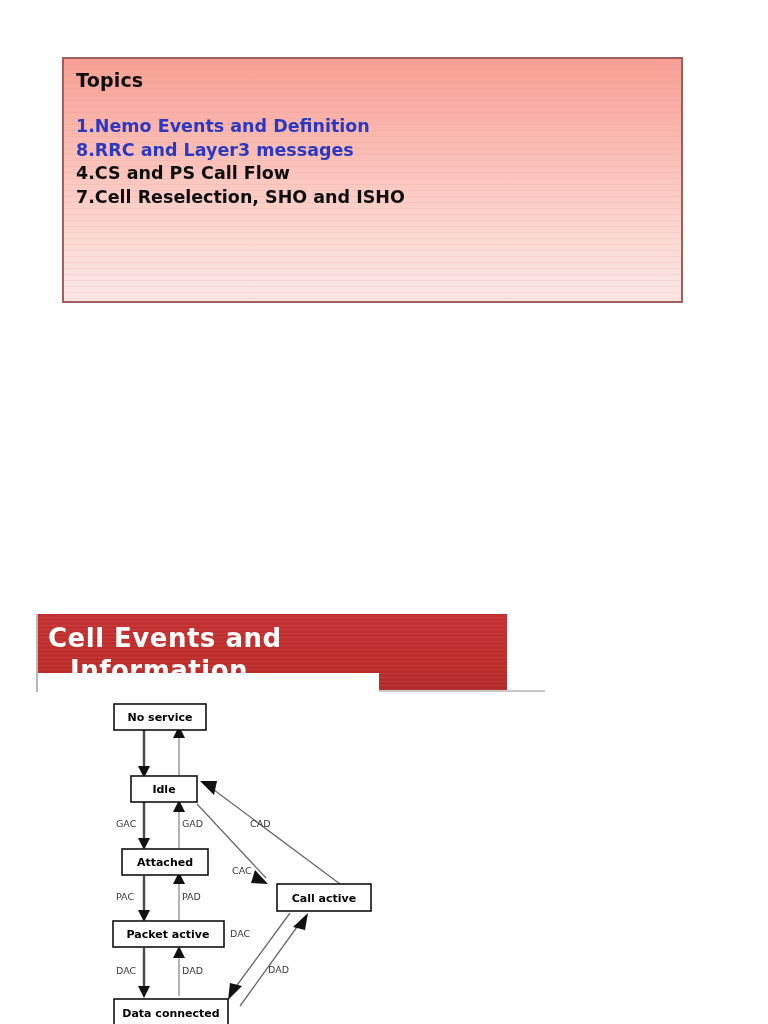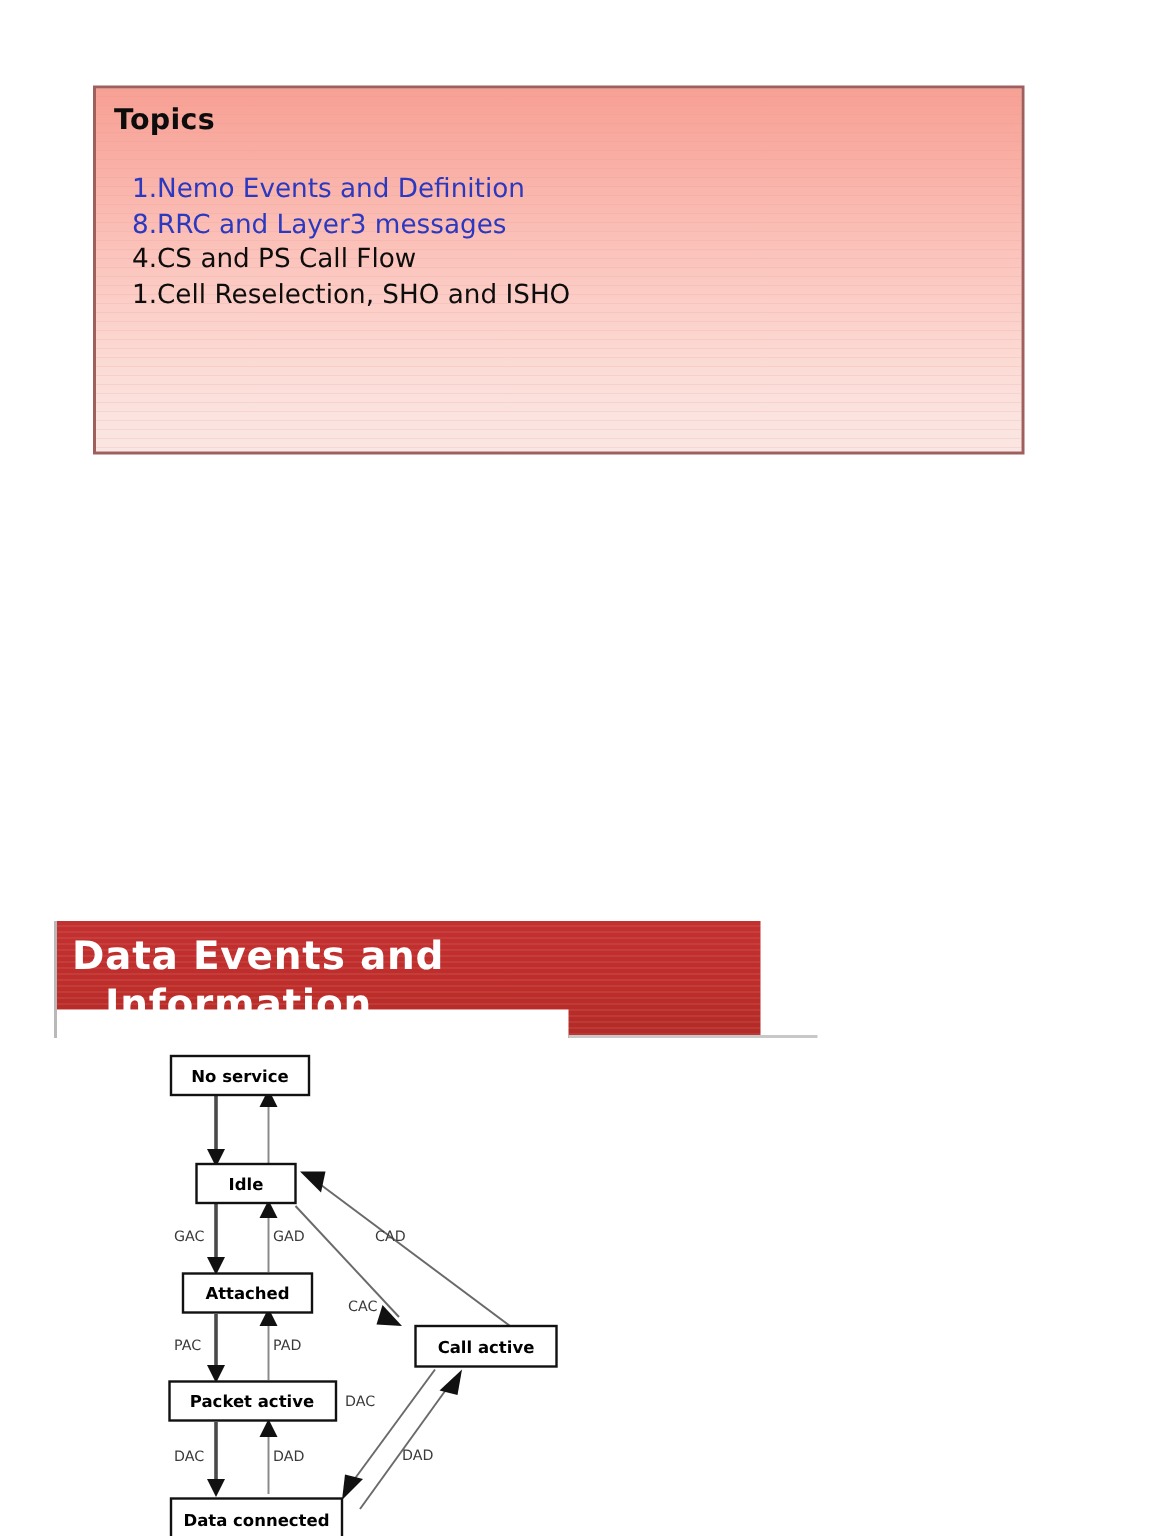--- a/index.html
+++ b/index.html
@@ -53,23 +53,24 @@
   }
   .topics-title {
     font-size: 19px;
     font-weight: bold;
     color: #0d0d0d;
     letter-spacing: 0.2px;
     line-height: 22px;
     margin: 0 0 24px 0;
   }
   .topics-list {
-    margin: 12px;
+    margin: 0;
     padding: 0;
     list-style: none;
+    font-weight: bold;
   }
   .topic-item {
     font-size: 17.5px;
     line-height: 23.5px;
     color: #0d0d0d;
     white-space: normal;
   }
   .topic-item.blue { color: #2b38c0; }
 
   
@@ -158,30 +159,30 @@
 </head>
 <body>
 
 <div class="topics-panel">
   <div class="topics-inner">
     <div class="topics-title">Topics</div>
     <ul class="topics-list">
       <li class="topic-item blue" style="color: rgb(43, 56, 192);">1.Nemo Events and Definition</li>
       <li class="topic-item blue" style="color: rgb(43, 56, 192);">8.RRC and Layer3 messages</li>
       <li class="topic-item" style="color: rgb(13, 13, 13);">4.CS and PS Call Flow</li>
-      <li class="topic-item" style="color: rgb(13, 13, 13);">1.Cell Reselection, SHO and ISHO</li>
+      <li class="topic-item" style="color: rgb(13, 13, 13);">7.Cell Reselection, SHO and ISHO</li>
     </ul>
   </div>
 </div>
 
 <div class="section-banner">
   <div class="banner-left-rule"></div>
   <div class="banner-red"></div>
   <div class="banner-title">
-    <span>Data Events and</span>
+    <span>Cell Events and</span>
     <span class="line2">Information</span>
   </div>
   <div class="banner-notch"></div>
   <div class="banner-bottom-rule"></div>
 </div>
 
 <div class="state-diagram">
 <svg width="768" height="332" viewBox="0 0 768 332" xmlns="http://www.w3.org/2000/svg">
   <defs>
     <marker id="arrowThick" markerWidth="9" markerHeight="9" refX="4.5" refY="4.5" orient="auto" markerUnits="userSpaceOnUse">

